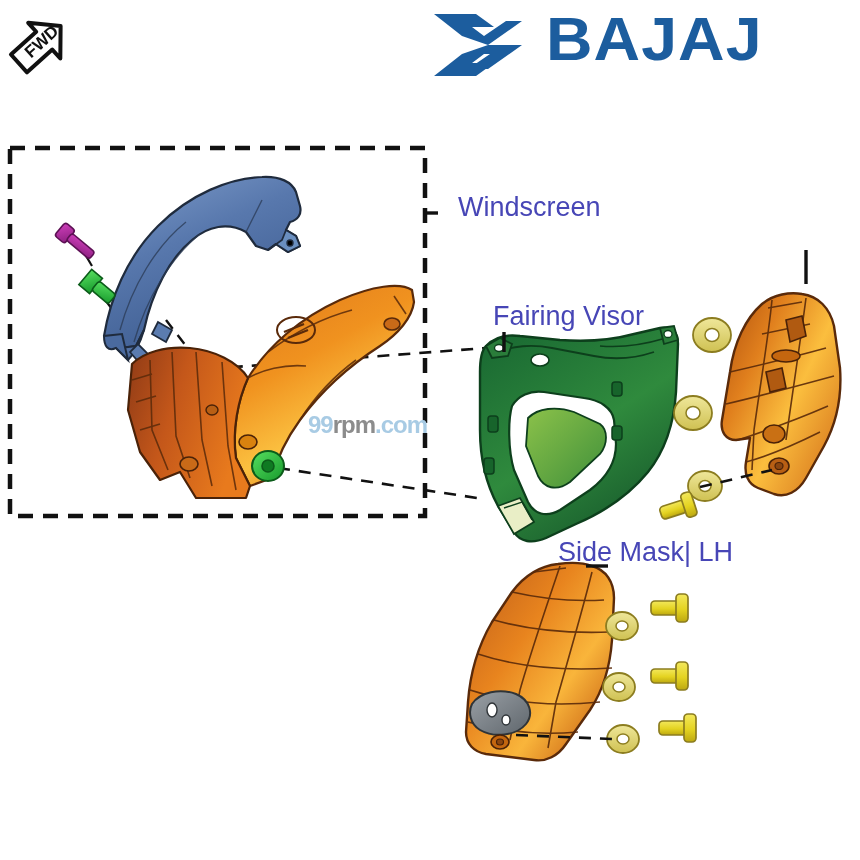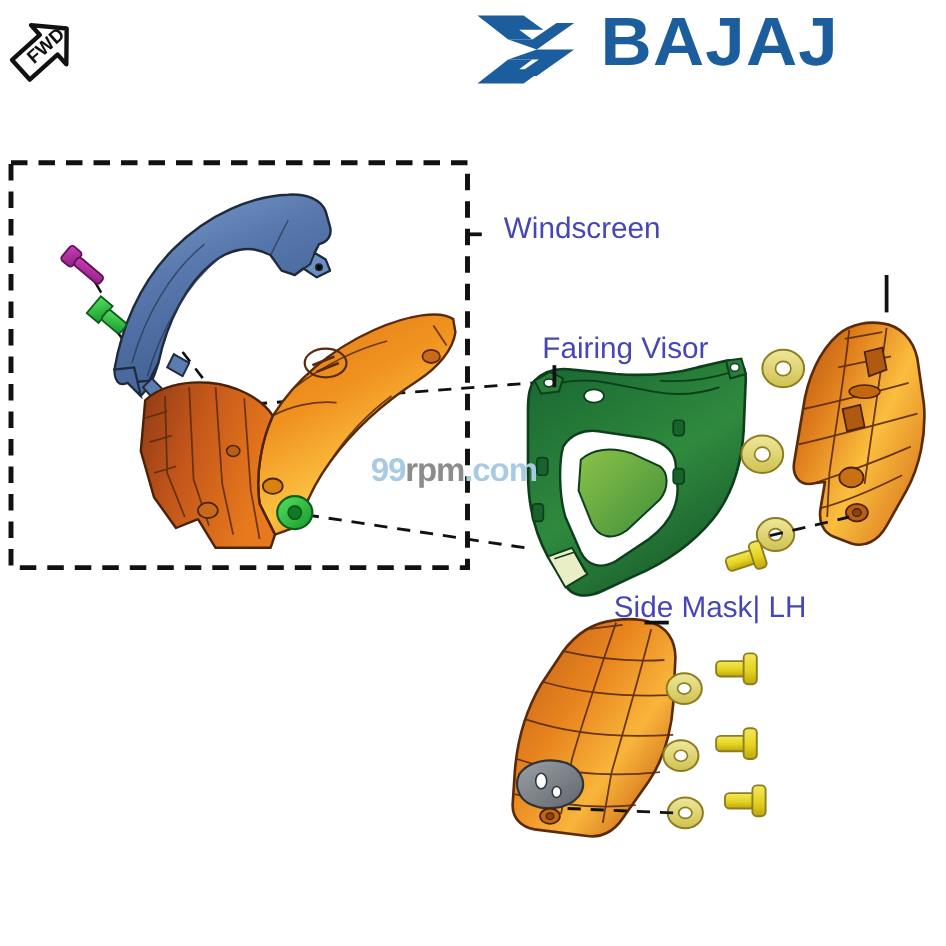--- a/index.html
+++ b/index.html
@@ -29,23 +29,23 @@
   
   .label{position:absolute;color:#4746b6;
          font-family:"Liberation Sans", sans-serif;
          font-size:27px;line-height:1;white-space:nowrap;}
   .lbl-windscreen{left:434px;top:194px;margin-left:24px;}
   .lbl-visor{left:454px;top:303px;margin-left:39px;}
   .lbl-rh{left:646px;top:222px;}
   .lbl-lh{left:558px;top:539px;}
 
   
-  .wm{position:absolute;left:337px;top:411px;
+  .wm{position:absolute;left:308px;top:411px;
       font-family:"Liberation Sans", sans-serif;
-      font-size:30px;font-weight:bold;letter-spacing:-1px;
+      font-size:24px;font-weight:bold;letter-spacing:-1px;
       white-space:nowrap;}
   .wm .a{color:#a8cbe4;}
   .wm .b{color:#8c8c8c;}
 </style>
 </head>
 <body>
 
 <div id="stage">
 
   <div class="fwd-badge">

